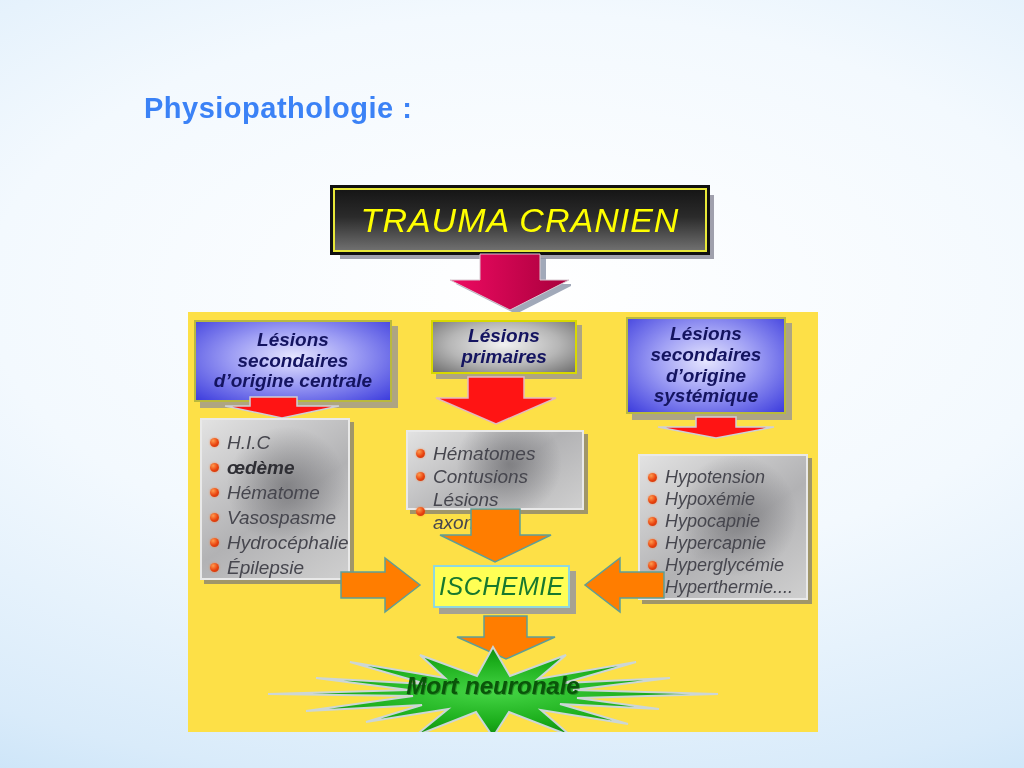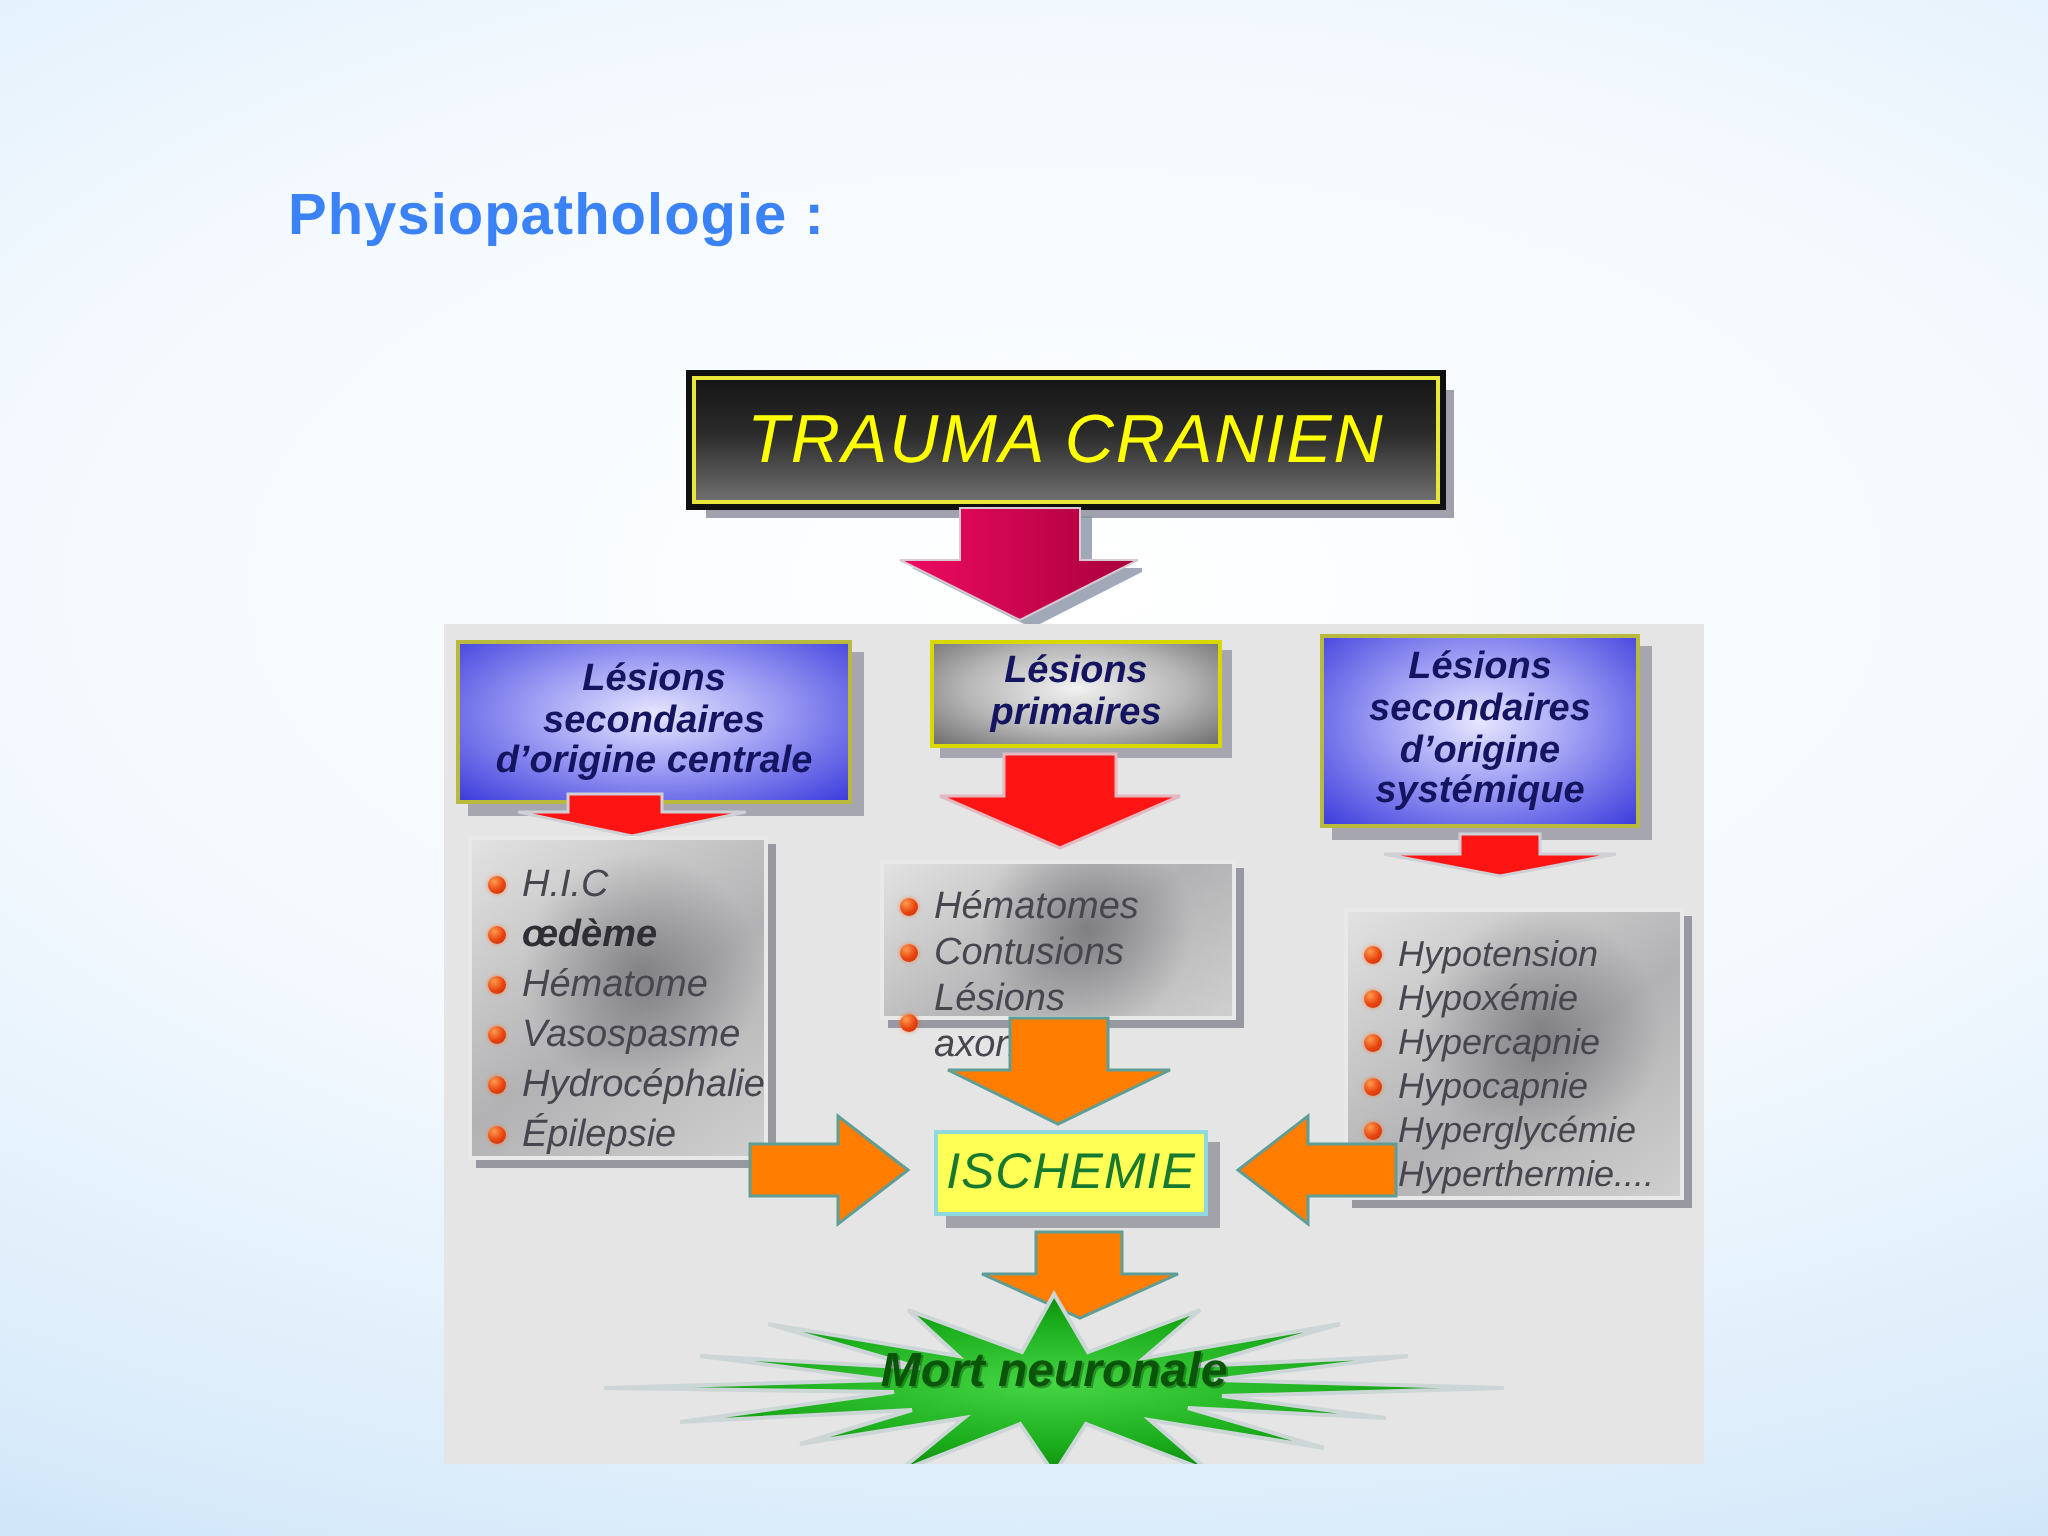--- a/index.html
+++ b/index.html
@@ -9,34 +9,34 @@
     background:
       radial-gradient(ellipse 140% 95% at 52% 38%, #ffffff 0%, #f3f9fe 38%, #d9ebfa 68%, #a8d2f3 100%);
     position:relative;
   }
   .slide-title {
     position:absolute; left:144px; top:92px;
     font-size:29px; font-weight:bold; color:#3b82f6; letter-spacing:0.5px;
   }
   
   .trauma-box {
-    position:absolute; left:346px; top:188px; width:374px; height:64px;
+    position:absolute; left:333px; top:188px; width:374px; height:64px;
     background:linear-gradient(180deg,#161616 0%, #2b2b2b 45%, #6f6f6f 100%);
     border:2px solid #e8e838;
     box-shadow:0 0 0 3px #101010, 7px 7px 0 rgba(130,130,145,.75);
     display:flex; align-items:center; justify-content:center;
   }
   .trauma-label {
     color:#ffff00; font-style:italic; font-size:34px; letter-spacing:1px; font-weight:500;
   }
   .arrow-svg { position:absolute; }
   
   .panel {
-    position:absolute; left:222px; top:312px; width:630px; height:420px;
-    background:#e5e5e5; overflow:hidden;
+    position:absolute; left:188px; top:312px; width:630px; height:420px;
+    background:#fde047; overflow:hidden;
   }
   
   .hdr {
     position:absolute; display:flex; align-items:center; justify-content:center;
     text-align:center; font-weight:bold; font-style:italic; color:#141460;
     white-space:pre-line; line-height:1.08;
   }
   .hdr-blue {
     background:radial-gradient(ellipse at 50% 45%, #e6e6ff 0%, #9d9df4 45%, #3c3cdd 100%);
     border:2px solid #b9b93e;
@@ -189,25 +189,25 @@
       <li>
           <span class="bullet"></span>
           <span>Hypotension</span>
         </li>
       <li>
           <span class="bullet"></span>
           <span>Hypoxémie</span>
         </li>
       <li>
           <span class="bullet"></span>
+          <span>Hypocapnie</span>
+        </li>
+      <li>
+          <span class="bullet"></span>
           <span>Hypercapnie</span>
-        </li>
-      <li>
-          <span class="bullet"></span>
-          <span>Hypocapnie</span>
         </li>
       <li>
           <span class="bullet"></span>
           <span>Hyperglycémie</span>
         </li>
       <li>
           <span class="bullet"></span>
           <span>Hyperthermie....</span>
         </li>
     </ul>

